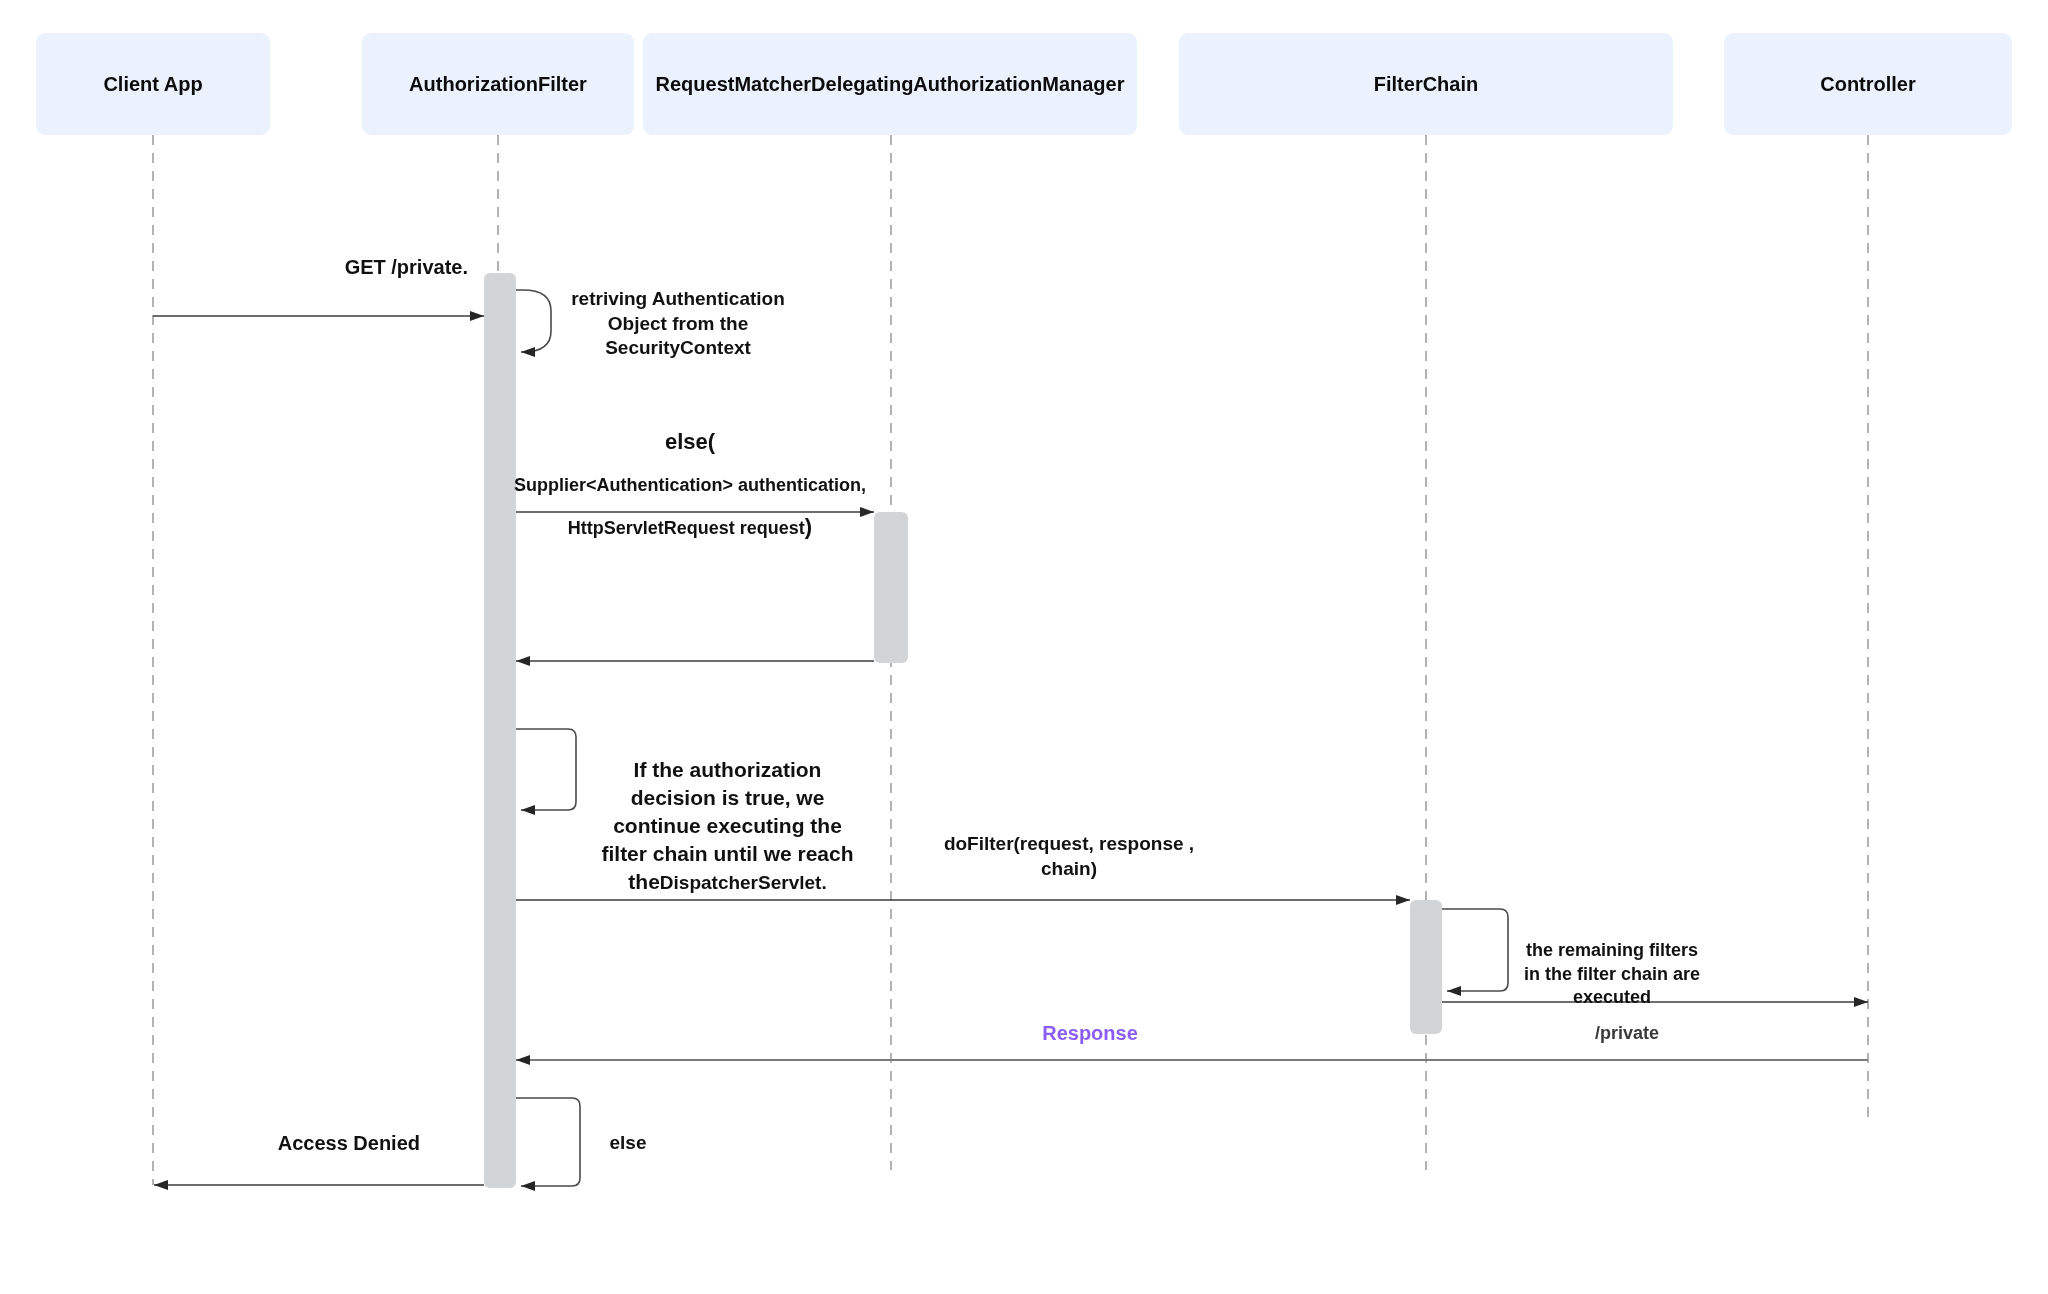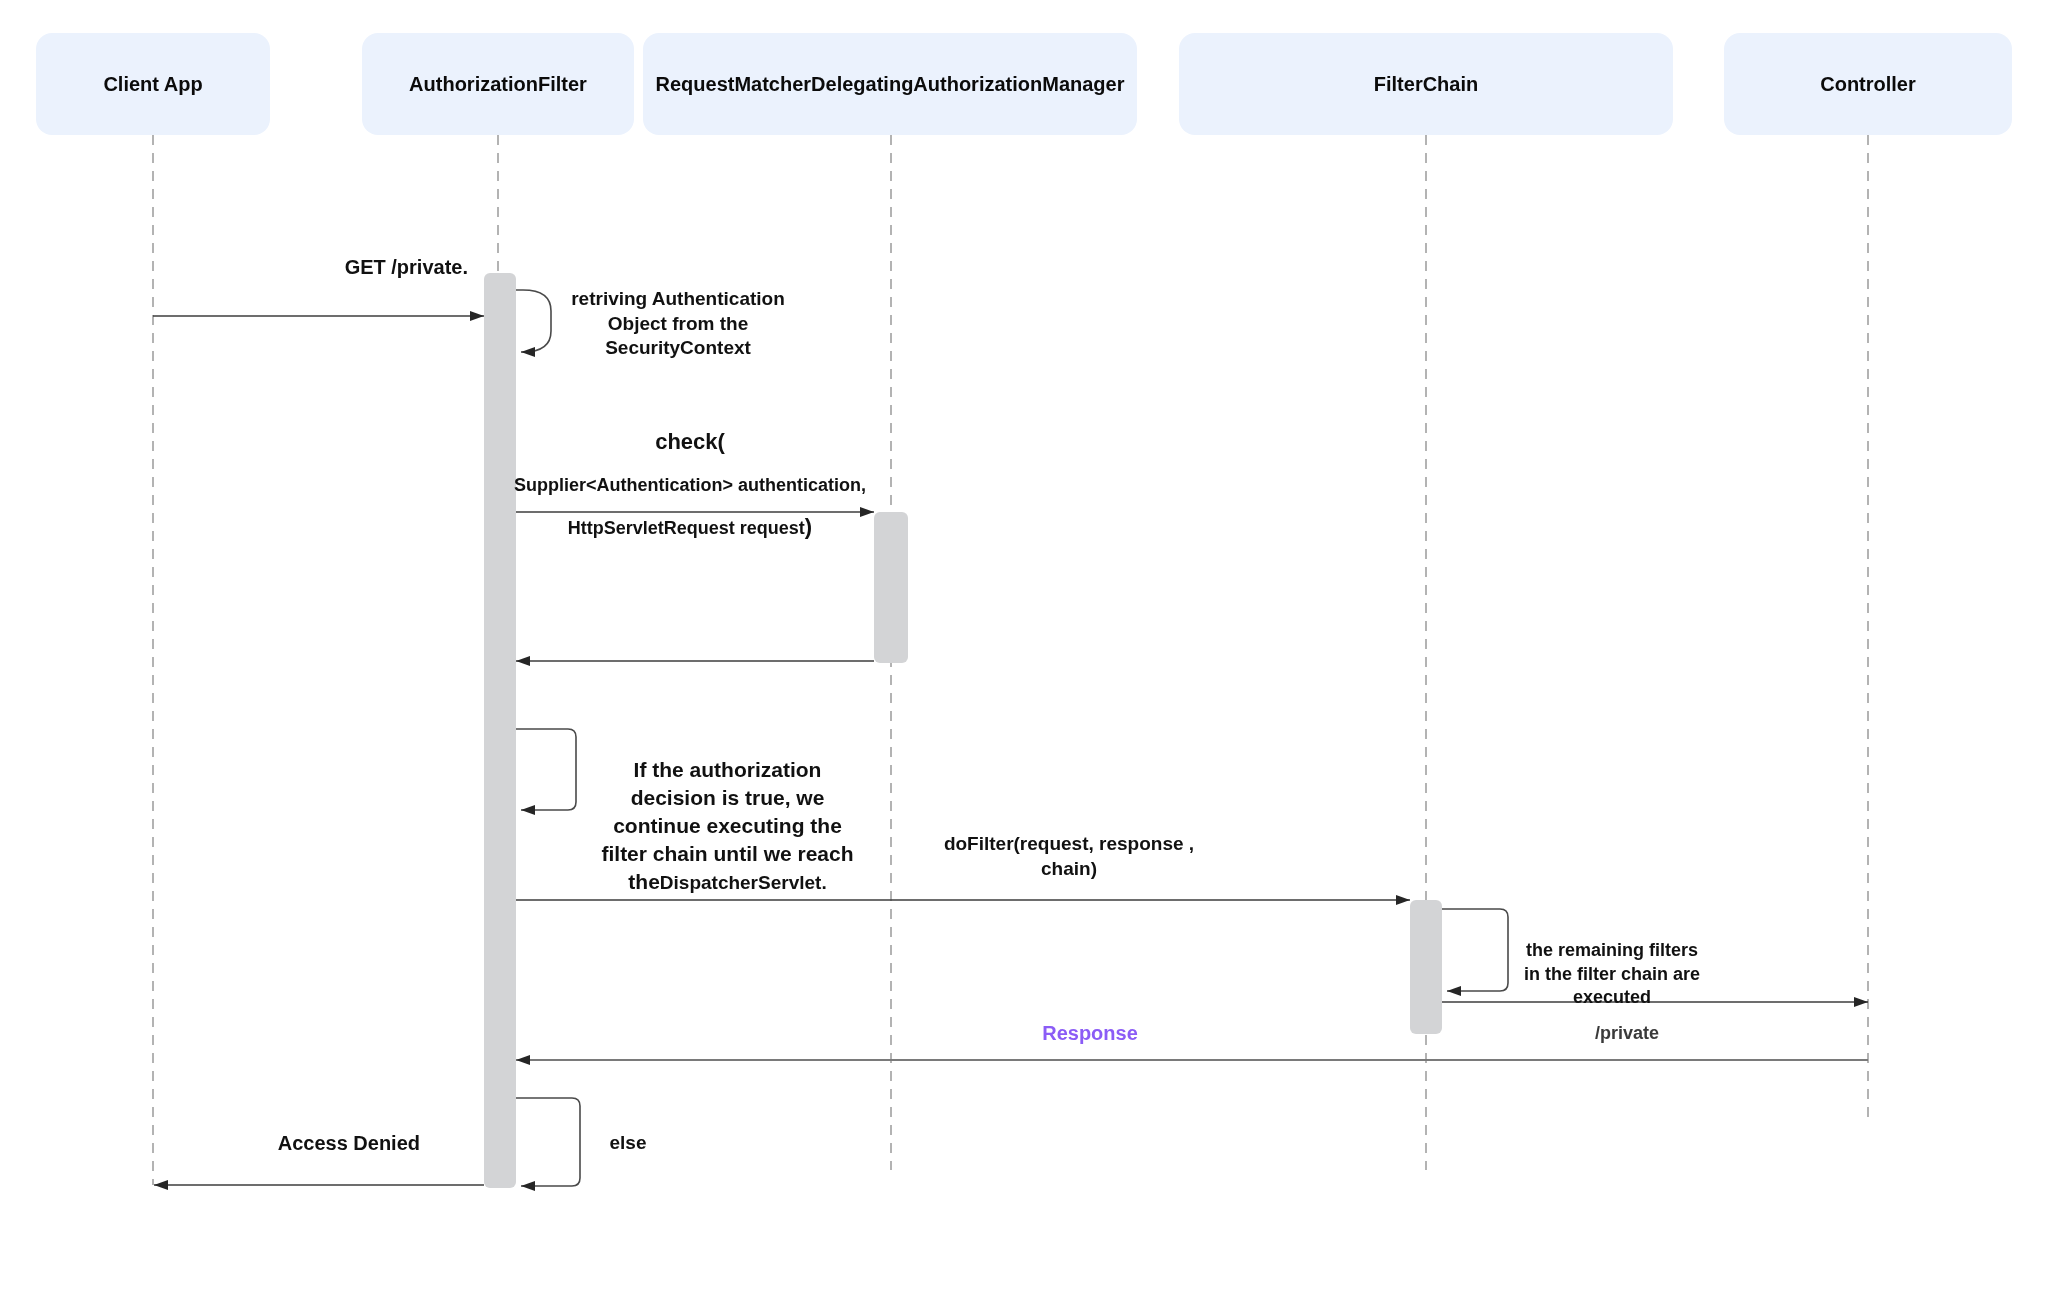--- a/index.html
+++ b/index.html
@@ -2,21 +2,21 @@
 <html><head>
 <meta charset="utf-8">
 <style>
   html,body{margin:0;padding:0;background:#ffffff;}
   #canvas{
     position:relative;width:2048px;height:1294px;background:#ffffff;overflow:hidden;
     font-family:"Liberation Sans","DejaVu Sans",sans-serif;
   }
   #diagram-svg{position:absolute;left:0;top:0;}
   .participant{
-    position:absolute;top:33px;height:102px;background:#ebf2fd;border-radius:16px;
+    position:absolute;top:33px;height:102px;background:#ebf2fd;border-radius:9px;
     display:flex;align-items:center;justify-content:center;
     font-weight:bold;font-size:20px;color:#0b0b0b;white-space:nowrap;
   }
   .lbl{
     position:absolute;text-align:center;font-weight:bold;color:#111111;
     white-space:pre-line;
   }
   .lbl .pre{white-space:pre-line;}
   .lbl-get{left:168px;top:255px;width:300px;font-size:20px;line-height:24px;text-align:right;}
   .lbl-retr{left:518px;top:287px;width:320px;font-size:19px;line-height:24.5px;}
@@ -80,21 +80,21 @@
   <div class="participant" style="left:1179px;width:494px;">FilterChain</div>
   <div class="participant" style="left:1724px;width:288px;">Controller</div>
 
   <div class="lbl lbl-get">GET /private.</div>
 
   <div class="lbl lbl-retr">retriving Authentication
 Object from the
 SecurityContext</div>
 
   <div class="lbl lbl-check">
-    <div class="big">check(</div>
+    <div class="big">else(</div>
     <div class="small">Supplier&lt;Authentication&gt; authentication,</div>
     <div class="small"><span>HttpServletRequest request</span><span class="paren">)</span></div>
   </div>
 
 
   <div class="lbl lbl-ifauth">
     <span class="pre">If the authorization
 decision is true, we
 continue executing the
 filter chain until we reach

